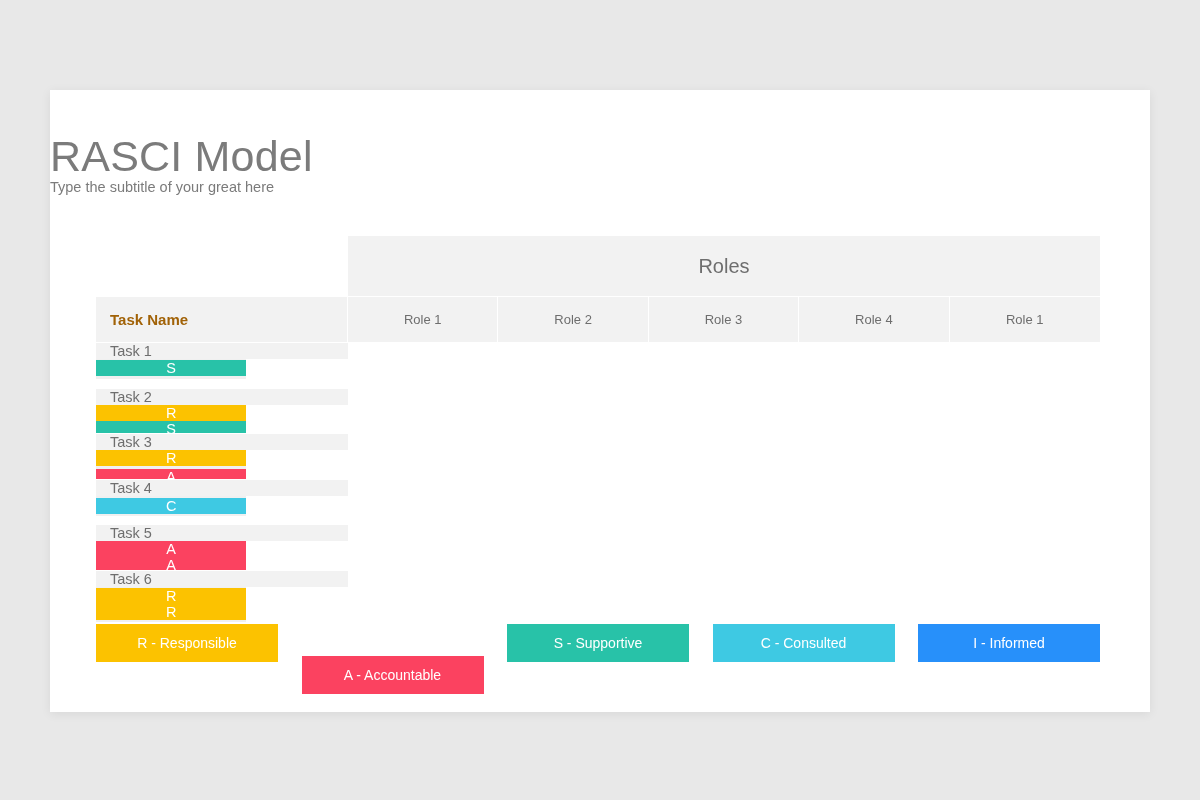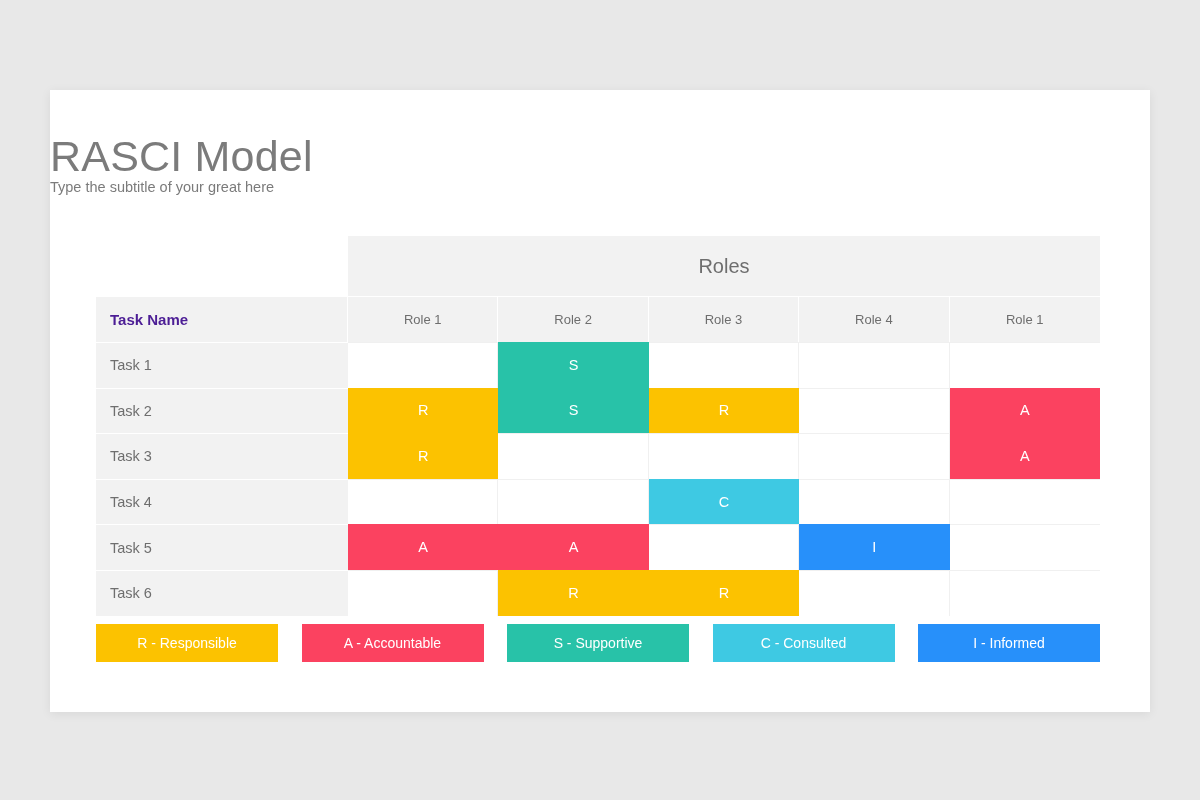--- a/index.html
+++ b/index.html
@@ -80,31 +80,31 @@
     font-size: 13px;
     color: #6e6e6e;
     border-top: 1px solid #ffffff;
     border-right: 1px solid #ffffff;
   }
   .col-head.task-col {
     width: 252px;
     justify-content: flex-start;
     padding-left: 14px;
     font-weight: bold;
-    color: #4c1d95;
+    color: #a16207;
     font-size: 15px;
   }
   .col-head.role-col {
     width: 150.4px;
     justify-content: center;
   }
   .col-head.role-col:last-child { border-right: none; }
 
   
-  .body-row { height: 45.6px; }
+  .body-row { height: 45.6px; flex-direction: column; }
 
   .task-cell {
     width: 252px;
     background: #f2f2f2;
     display: flex;
     align-items: center;
     padding-left: 14px;
     font-size: 14.5px;
     color: #6e6e6e;
     border-top: 1px solid #ffffff;
@@ -221,19 +221,19 @@
           <div class="role-cell filled" style="background: rgb(252, 194, 0);">R</div>
           <div class="role-cell"></div>
           <div class="role-cell"></div>
         </div>
       </div>
 
   </div>
 
   <div id="legend">
       <div class="legend-item" style="background: rgb(252, 194, 0);">R - Responsible</div>
-      <div class="legend-item" style="background: rgb(251, 66, 96);">A - Accountable</div>
+      <div class="legend-item" style="background: rgb(251, 66, 96); margin-top: 32px;">A - Accountable</div>
       <div class="legend-item" style="background: rgb(40, 194, 168);">S - Supportive</div>
       <div class="legend-item" style="background: rgb(62, 201, 227);">C - Consulted</div>
       <div class="legend-item" style="background: rgb(39, 144, 250);">I - Informed</div>
     </div>
 
 </div>
 
 </body></html>

